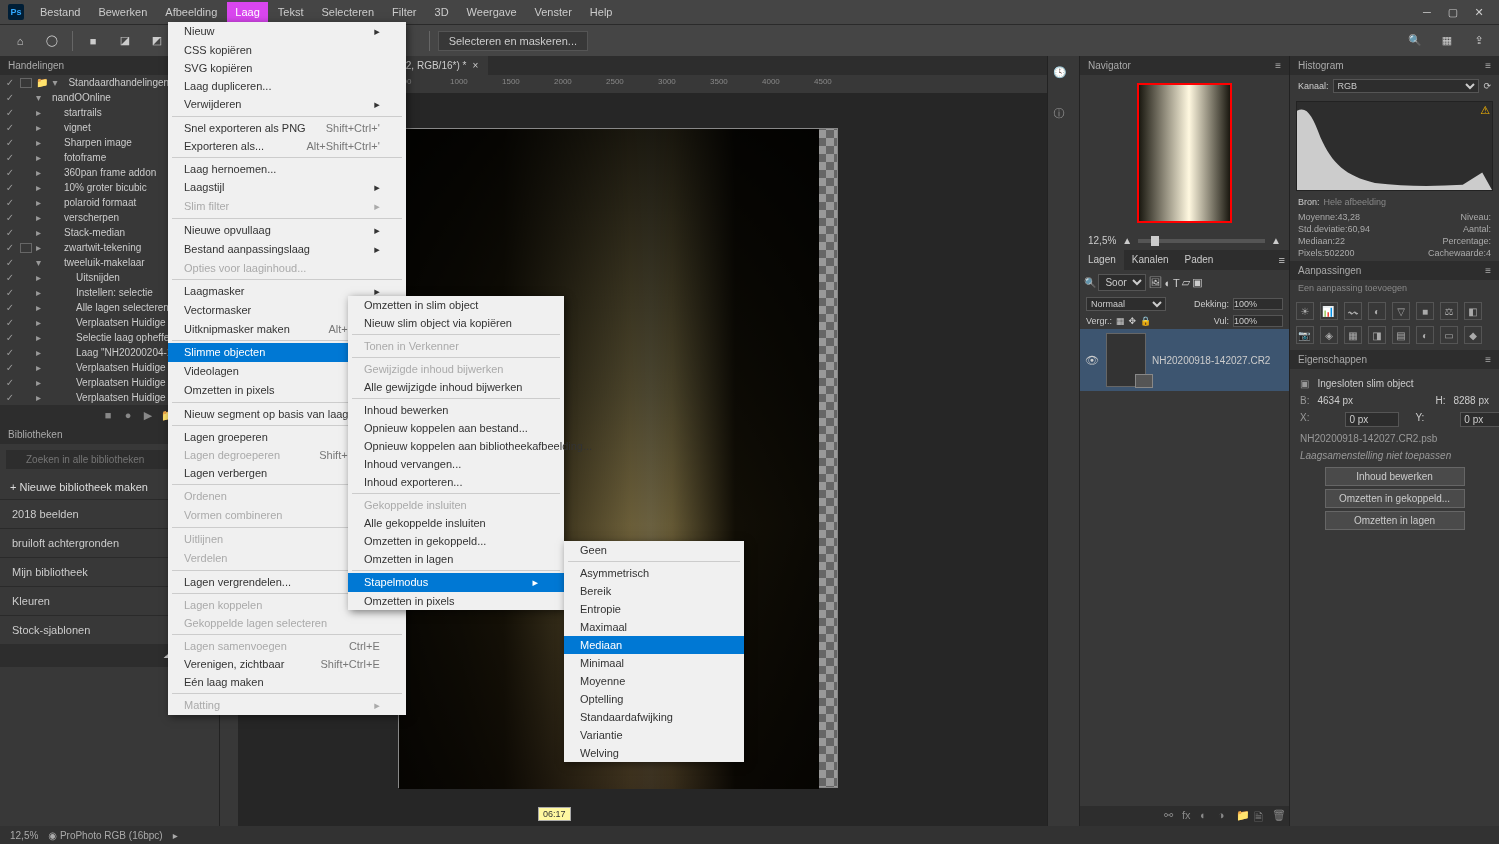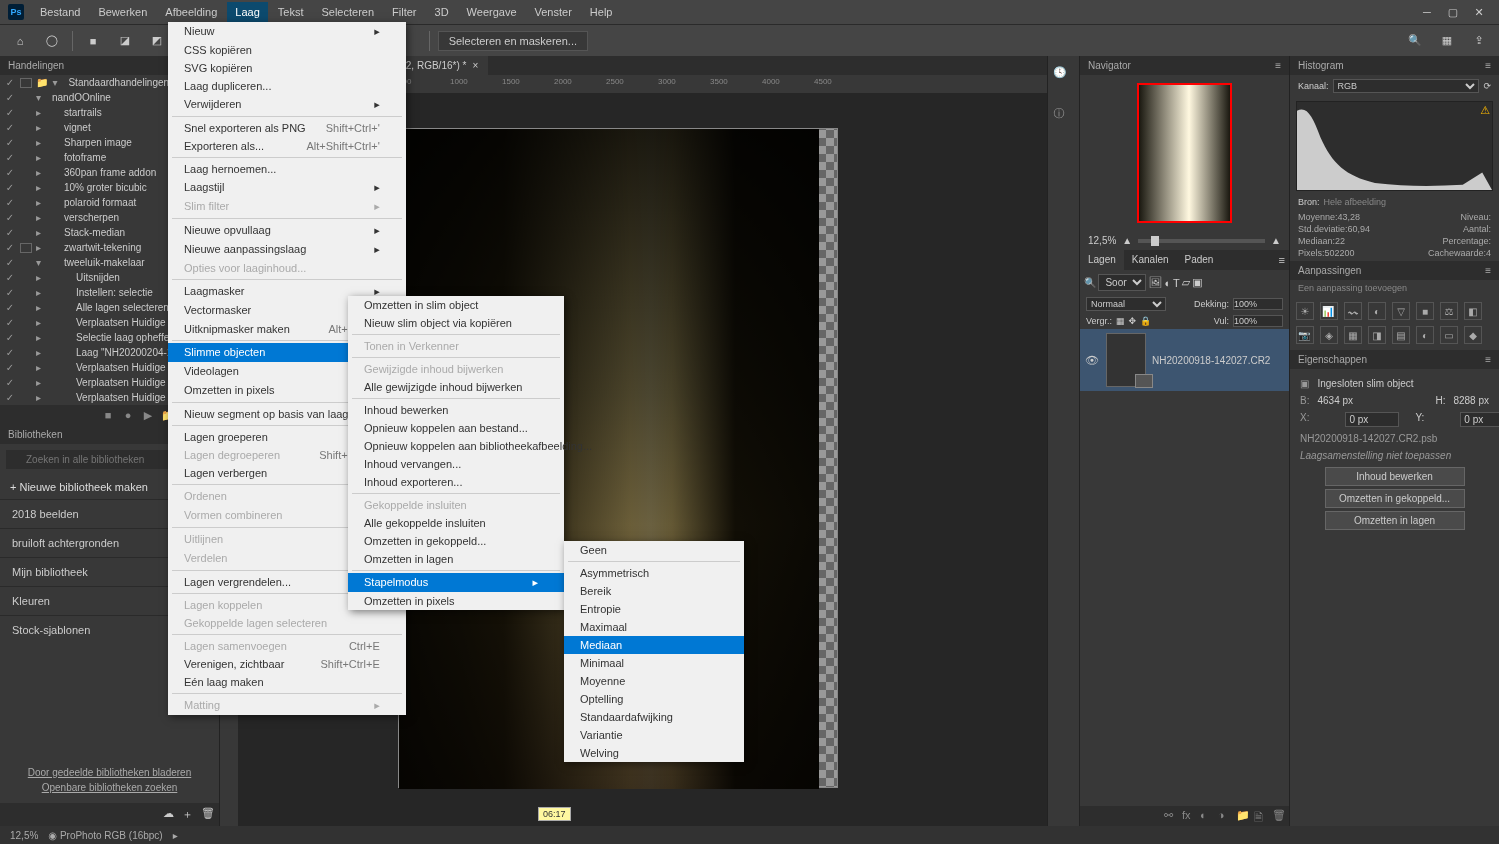--- a/index.html
+++ b/index.html
@@ -2,21 +2,21 @@
 <html><head>
 <meta charset="utf-8">
 <style>
 * { margin: 0; padding: 0; box-sizing: border-box; font-family: -apple-system, "Segoe UI", sans-serif; }
 body { background: #323232; color: #ccc; font-size: 11px; overflow: hidden; width: 1499px; height: 844px; }
 
 
 .menubar { background: #454545; height: 24px; display: flex; align-items: center; padding: 0 8px; gap: 2px; }
 .menubar .logo { width: 16px; height: 16px; background: #001e36; border-radius: 2px; display: flex; align-items: center; justify-content: center; color: #31a8ff; font-size: 9px; font-weight: bold; margin-right: 6px; }
 .menubar .menu-item { padding: 4px 8px; cursor: pointer; }
-.menubar .menu-item.active { background: #0c4a6e; color: #fff; text-align: center; }
+.menubar .menu-item.active { background: #d946ef; color: #fff; text-align: center; }
 .menubar .spacer { flex: 1; }
 .menubar .win-btn { width: 24px; height: 16px; display: flex; align-items: center; justify-content: center; cursor: pointer; }
 
 
 .optionsbar { background: #454545; height: 32px; display: flex; align-items: center; padding: 0 8px; gap: 8px; border-top: 1px solid #2a2a2a; }
 .optionsbar .tool-icon { width: 24px; height: 24px; display: flex; align-items: center; justify-content: center; }
 .optionsbar .divider { width: 1px; height: 20px; background: #666; }
 .optionsbar select { background: #383838; border: 1px solid #555; color: #ccc; font-size: 11px; padding: 2px 4px; }
 .optionsbar button.sm { background: #383838; border: 1px solid #555; color: #ccc; font-size: 11px; padding: 3px 10px; }
 .optionsbar .spacer { flex: 1; }
@@ -335,24 +335,20 @@
         <input placeholder="Zoeken in alle bibliotheken" style="">
       </div>
       <div class="lib-new">+ Nieuwe bibliotheek maken</div>
       <div id="lib-items">
           <div class="lib-item">2018 beelden</div>
           <div class="lib-item">bruiloft achtergronden</div>
           <div class="lib-item">Mijn bibliotheek</div>
           <div class="lib-item">Kleuren</div>
           <div class="lib-item">Stock-sjablonen</div>
         </div>
-      <div class="lib-links">
-        <div>Door gedeelde bibliotheken bladeren</div>
-        <div>Openbare bibliotheken zoeken</div>
-      </div>
       <div class="lib-footer">
         <span>☁</span>
         <span>＋</span>
         <span>🗑</span>
       </div>
     </div>
   </div>
 
   <div class="canvas-area">
     <div style="display:flex; background:#2d2d2d;">
@@ -606,21 +602,21 @@
     <div class="item disabled">
       <span>Slim filter</span>
       <span class="arrow">▸</span>
     </div>
     <div class="sep"></div>
     <div class="item">
       <span>Nieuwe opvullaag</span>
       <span class="arrow">▸</span>
     </div>
     <div class="item">
-      <span>Nieuwe aanpassingslaag</span>
+      <span>Bestand aanpassingslaag</span>
       <span class="arrow">▸</span>
     </div>
     <div class="item disabled">
       <span>Opties voor laaginhoud...</span>
     </div>
     <div class="sep"></div>
     <div class="item">
       <span>Laagmasker</span>
       <span class="arrow">▸</span>
     </div>

